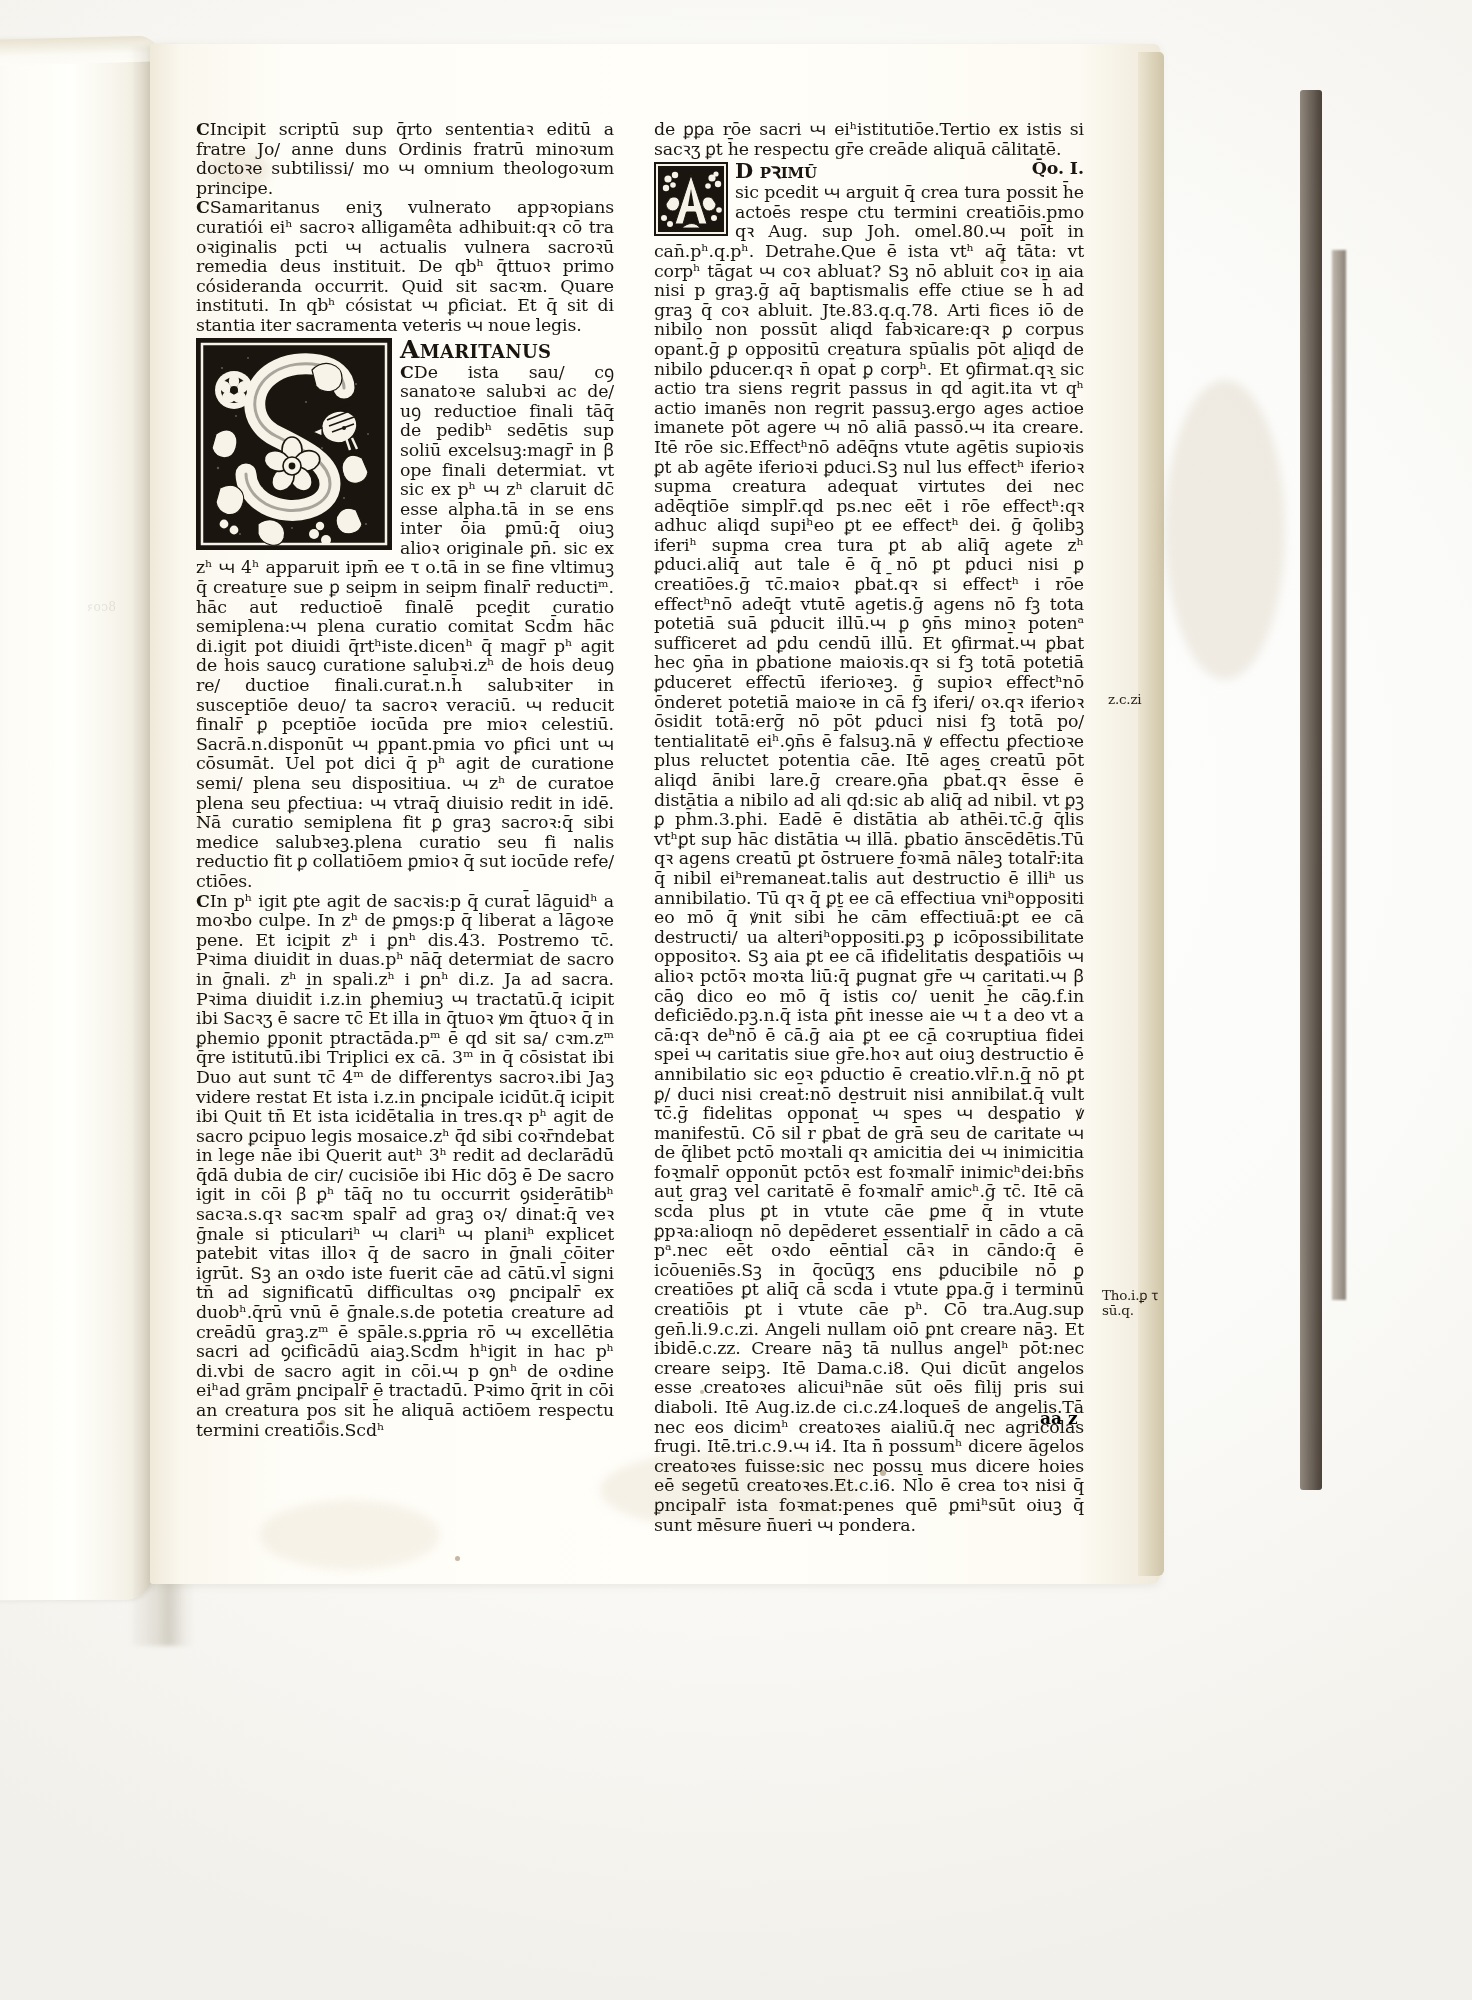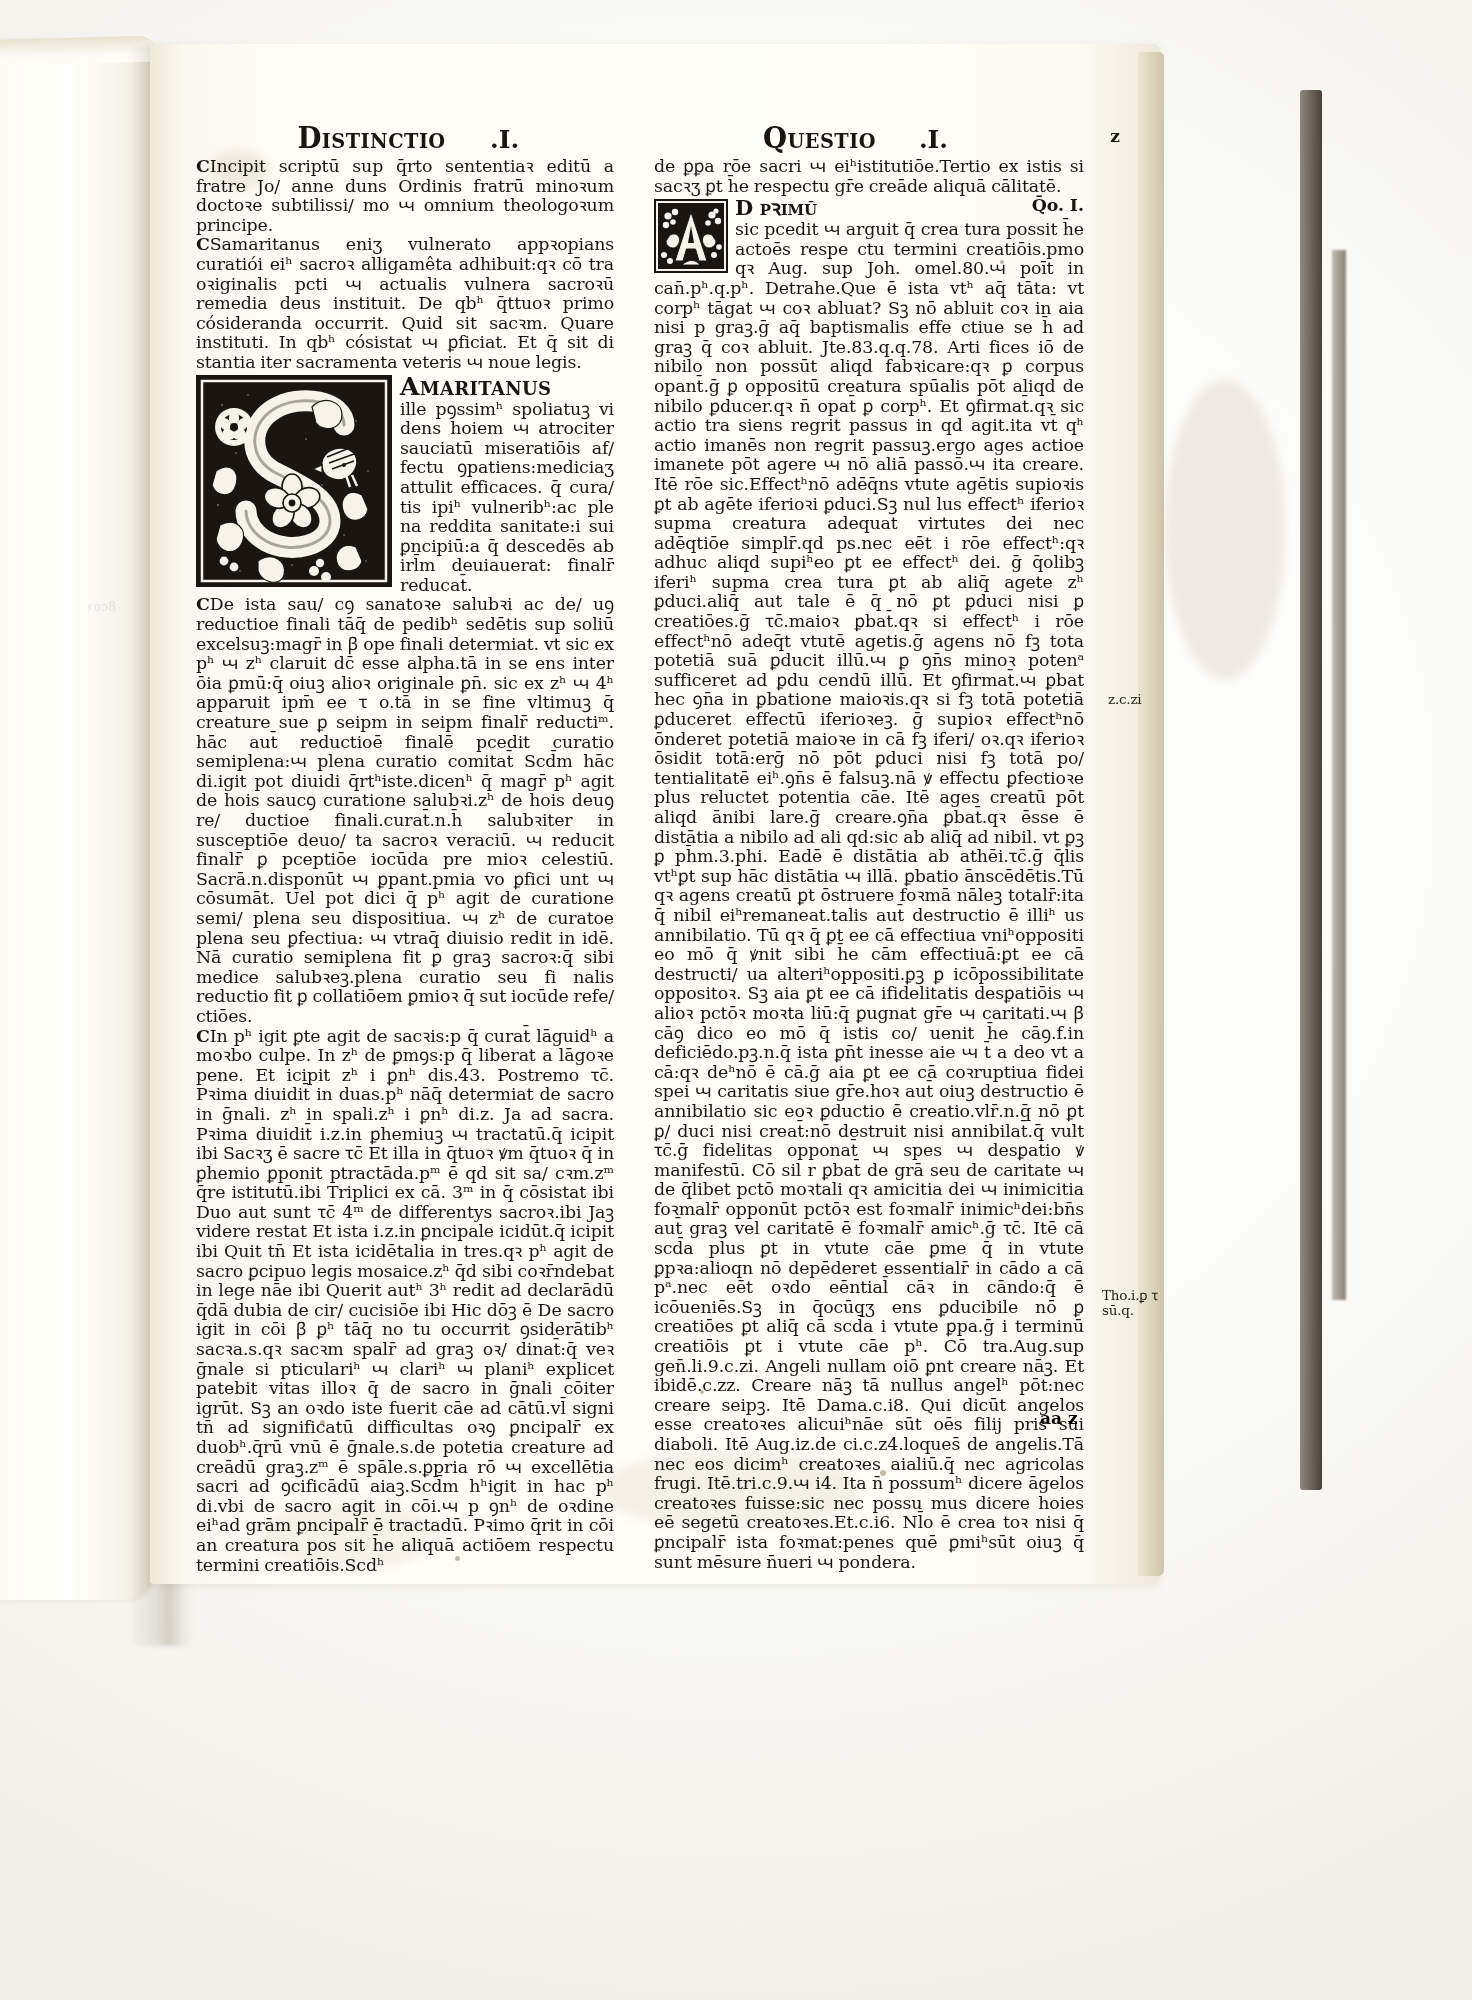--- a/index.html
+++ b/index.html
@@ -239,29 +239,20 @@
 <div class="speck" style="left:320px;top:1420px;width:5px;height:5px;"></div>
 <div class="speck" style="left:700px;top:1390px;width:4px;height:4px;"></div>
 <div class="speck" style="left:880px;top:1470px;width:6px;height:6px;"></div>
 <div class="speck" style="left:455px;top:1556px;width:5px;height:5px;"></div>
 <div class="speck" style="left:1000px;top:260px;width:4px;height:4px;"></div>
 
 <div class="showthrough" style="left:6px;top:600px;width:110px;">8coꝛ</div>
 
 <div id="text-block">
 
-  <div class="running-head">
-    <div class="rh-left">
-      <span class="rh-word">Distinctio</span><span class="rh-num">.I.</span>
-    </div>
-    <div class="rh-right">
-      <span class="rh-word">Questio</span><span class="rh-num">.I.</span>
-      <span class="folio-mark">z</span>
-    </div>
-  </div>
 
   <div class="cols">
 
     <div class="col left">
 
       <p>
         <span class="para-mark">C</span><span>Incipit scriptū sup q̄rto sententiaꝛ editū a fratre Jo/ anne duns Ordinis fratrū minoꝛum doctoꝛe subtilissi/ mo ꚇ omnium theologoꝛum principe.</span>
       </p>
 
       <p>
@@ -349,21 +340,20 @@
                 <path d="M-16 20 L6 12"></path>
             </g>
             <path d="M-26 16 l-9 4 l9 4 Z" fill="#f7f3e8" stroke="#1a150f" stroke-width="1.2"></path>
             <circle cx="-4" cy="16" r="2" fill="#1a150f"></circle>
             <path d="M-2 26 l4 12 M4 26 l5 11" stroke="#f7f3e8" stroke-width="2.4" fill="none"></path>
           </g>
         </svg>
       </div>
 
       <p class="lead-line">Amaritanus</p>
-      <p>ille pꝯssimʰ spoliatuꝫ vi dens hoiem ꚇ atrociter sauciatū miseratiōis af/ fectu ꝯpatiens:mediciaʒ attulit efficaces. q̄ cura/ tis ipiʰ vulneribʰ:ac ple na reddita sanitate:i sui ꝑncipiū:a q̄ descedēs ab irl̄m deuiauerat: finalr̄ reducat̄.</p>
       <p>
         <span class="para-mark">C</span><span>De ista sau/ cꝯ sanatoꝛe salubꝛi ac de/ uꝯ reductioe finali tāq̄ de pedibʰ sedētis sup soliū excelsuꝫ:magr̄ in ꞵ ope finali determiat. vt sic ex pʰ ꚇ zʰ claruit dc̄ esse alpha.tā in se ens inter ōia ꝑmū:q̄ oiuꝫ alioꝛ originale ꝑn̄. sic ex zʰ ꚇ 4ʰ apparuit ipm̄ ee ꚍ o.tā in se fine vltimuꝫ q̄ creature sue ꝑ seipm in seipm finalr̄ reductiᵐ. hāc aut̄ reductioē finalē pcedit curatio semiplena:ꚇ plena curatio comitat̄ Scd̄m hāc di.igit pot diuidi q̄rtʰiste.dicenʰ q̄ magr̄ pʰ agit de hois saucꝯ curatione salubꝛi.zʰ de hois deuꝯ re/ ductioe finali.curat̄.n.h̄ salubꝛiter in susceptiōe deuo/ ta sacroꝛ veraciū. ꚇ reducit finalr̄ ꝑ pceptiōe iocūda pre mioꝛ celestiū. Sacrā.n.disponūt ꚇ ꝑpant.pmia vo ꝑfici unt ꚇ cōsumāt. Uel pot dici q̄ pʰ agit de curatione semi/ plena seu dispositiua. ꚇ zʰ de curatoe plena seu ꝑfectiua: ꚇ vtraq̄ diuisio redit in idē. Nā curatio semiplena fit ꝑ graꝫ sacroꝛ:q̄ sibi medice salubꝛeꝫ.plena curatio seu fi nalis reductio fit ꝑ collatiōem ꝑmioꝛ q̄ sut iocūde refe/ ctiōes.</span>
       </p>
       <p>
         <span class="para-mark">C</span><span>In pʰ igit ꝑte agit de sacꝛis:p q̄ curat̄ lāguidʰ a moꝛbo culpe. In zʰ de ꝑmꝯs:p q̄ liberat a lāgoꝛe pene. Et icipit zʰ i ꝑnʰ dis.43. Postremo ꚍc̄. Pꝛima diuidit̄ in duas.pʰ nāq̄ determiat de sacro in ḡnali. zʰ in spali.zʰ i ꝑnʰ di.z. Ja ad sacra. Pꝛima diuidit̄ i.z.in ꝑhemiuꝫ ꚇ tractatū.q̄ icipit ibi Sacꝛʒ ē sacre ꚍc̄ Et illa in q̄tuoꝛ ꝟm q̄tuoꝛ q̄ in ꝑhemio ꝑponit ptractāda.pᵐ ē qd sit sa/ cꝛm.zᵐ q̄re istitutū.ibi Triplici ex cā. 3ᵐ in q̄ cōsistat ibi Duo aut sunt ꚍc̄ 4ᵐ de differentys sacroꝛ.ibi Jaꝫ videre restat Et ista i.z.in ꝑncipale icidūt.q̄ icipit ibi Quit tn̄ Et ista icidētalia in tres.qꝛ pʰ agit de sacro ꝑcipuo legis mosaice.zʰ q̄d sibi coꝛr̄ndebat in lege nāe ibi Querit autʰ 3ʰ redit ad declarādū q̄dā dubia de cir/ cucisiōe ibi Hic dōꝫ ē De sacro igit in cōi ꞵ ꝑʰ tāq̄ no tu occurrit ꝯsiderātibʰ sacꝛa.s.qꝛ sacꝛm spalr̄ ad graꝫ oꝛ/ dinat̄:q̄ veꝛ ḡnale si pticulariʰ ꚇ clariʰ ꚇ planiʰ explicet patebit vitas illoꝛ q̄ de sacro in ḡnali cōiter igrūt. Sꝫ an oꝛdo iste fuerit cāe ad cātū.vl̄ signi tn̄ ad significatū difficultas oꝛꝯ ꝑncipalr̄ ex duobʰ.q̄rū vnū ē ḡnale.s.de potetia creature ad creādū graꝫ.zᵐ ē spāle.s.ꝑpria rō ꚇ excellētia sacri ad ꝯcificādū aiaꝫ.Scd̄m hʰigit in hac pʰ di.vbi de sacro agit in cōi.ꚇ p ꝯnʰ de oꝛdine eiʰad grām ꝑncipalr̄ ē tractadū. Pꝛimo q̄rit in cōi an creatura pos sit h̄e aliquā actiōem respectu termini creatiōis.Scdʰ</span>
       </p>
     </div>
 
     <div class="col right">
 

